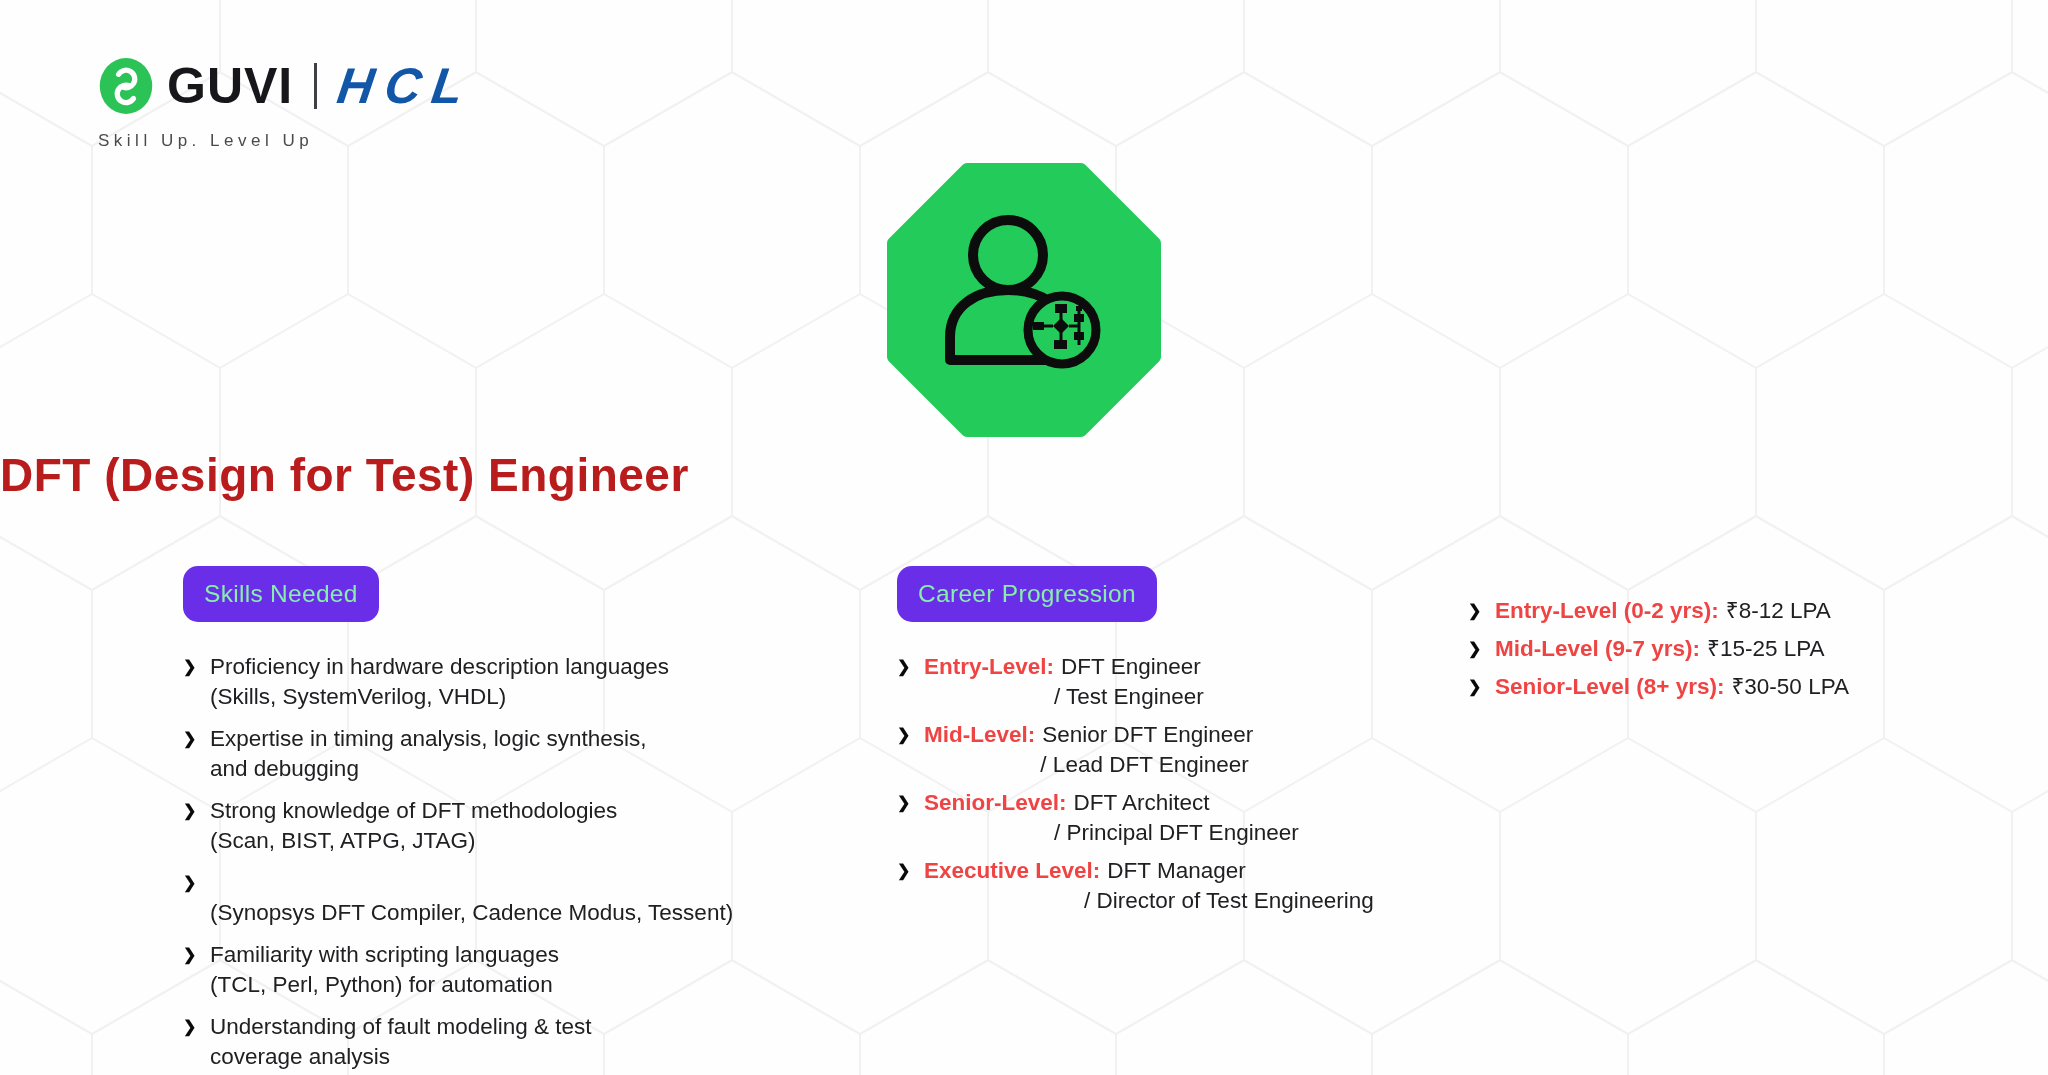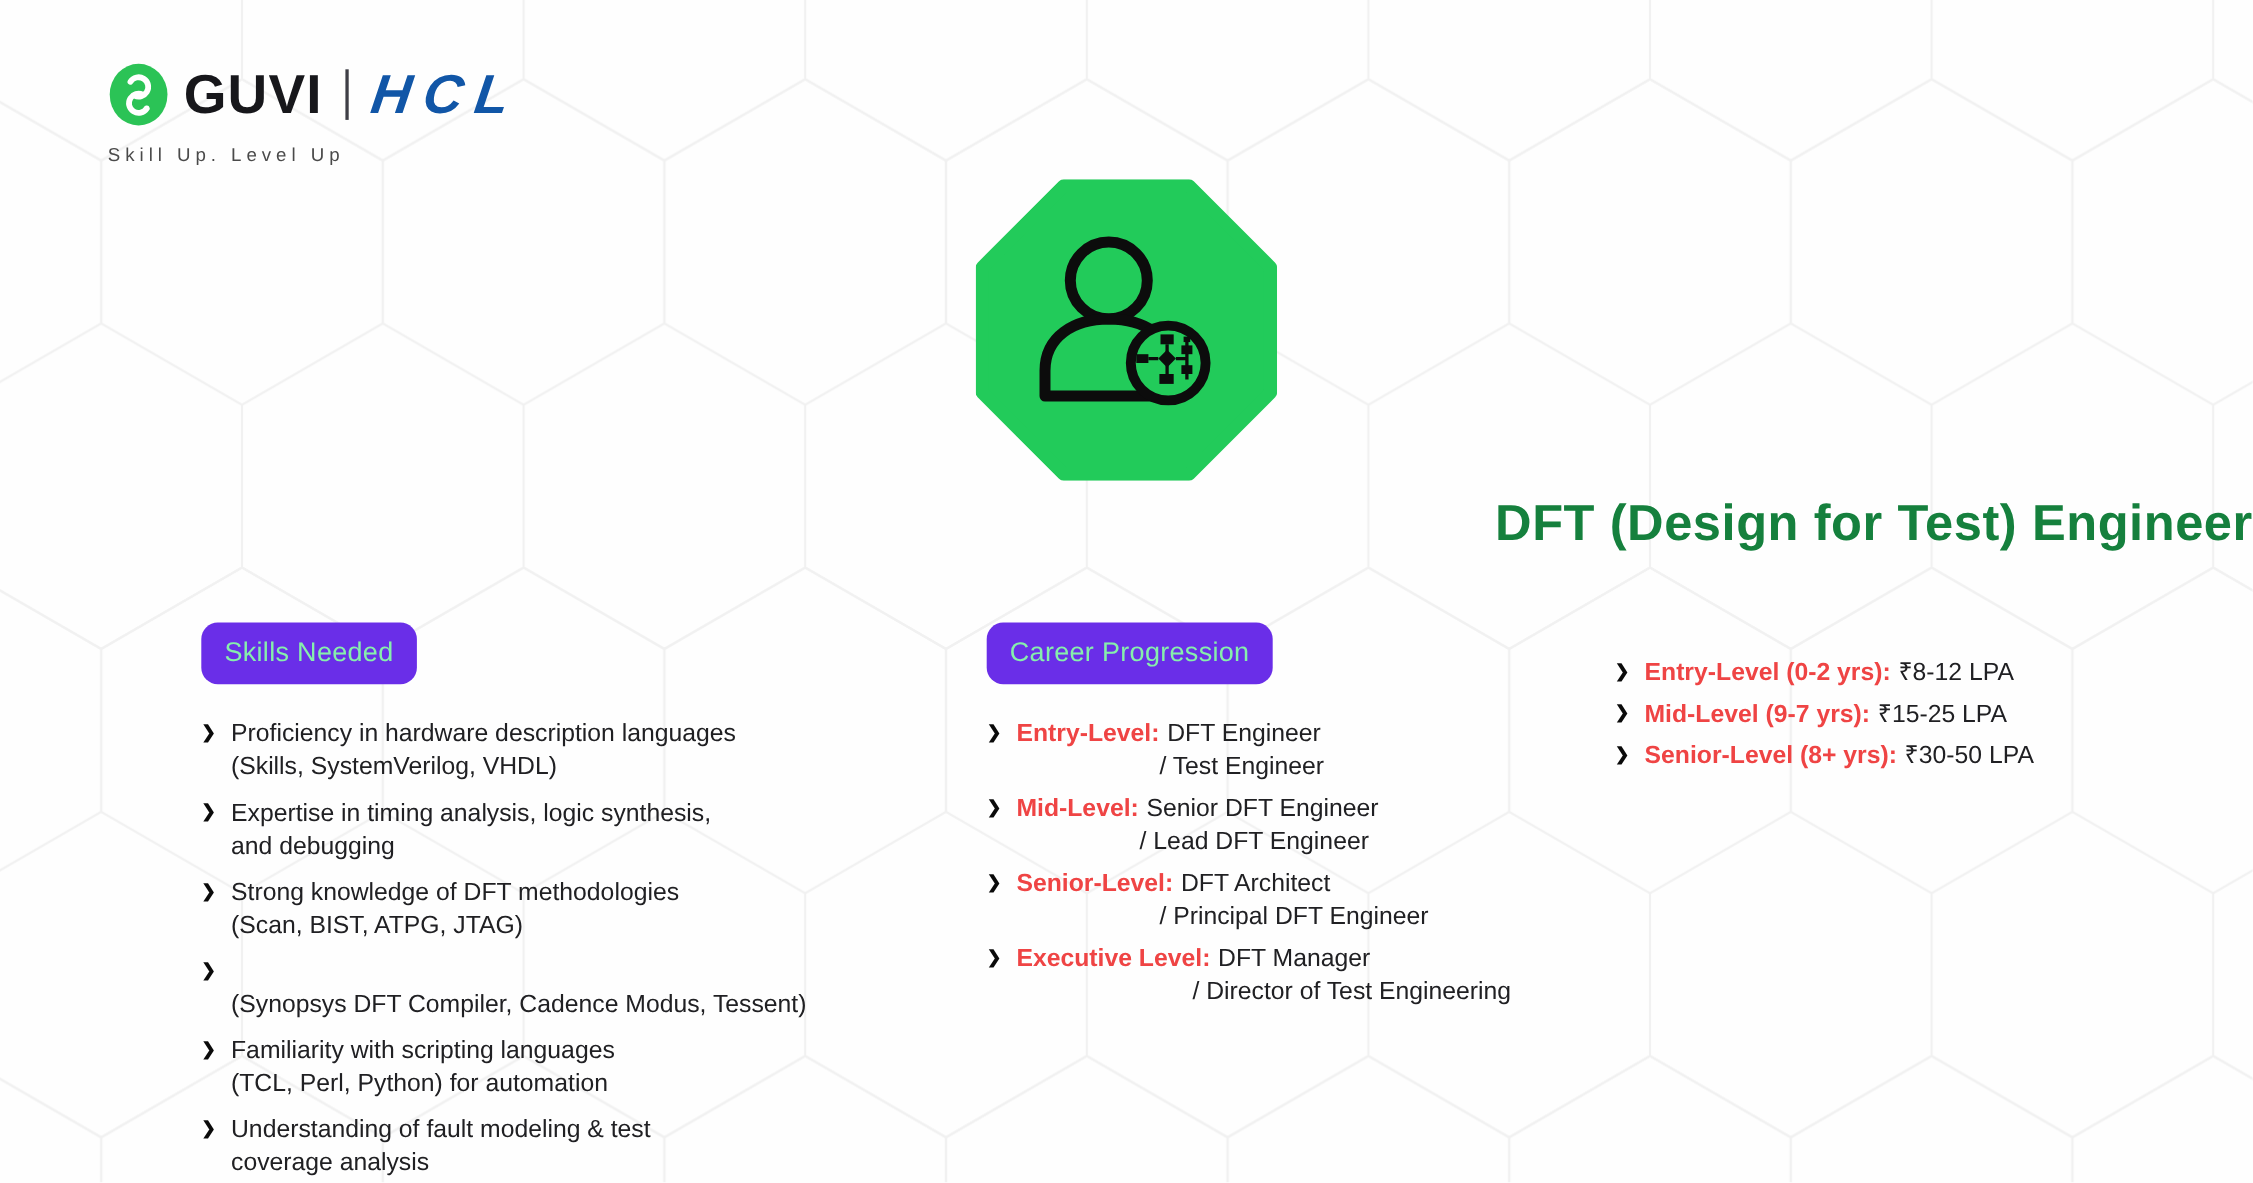--- a/index.html
+++ b/index.html
@@ -22,42 +22,42 @@
     color:var(--hcl-blue,#1156a7);letter-spacing:11px;
     transform:skewX(-8deg);display:inline-block;
   }
   .tagline{margin-top:15px;font-size:17px;font-weight:normal;letter-spacing:4.5px;color:var(--tagline-gray,#4a4a4a);}
 
   
   .hero-icon{position:absolute;left:887px;top:163px;z-index:1;}
   .octagon{fill:var(--octagon-green,#22cb5a);stroke:var(--octagon-green,#22cb5a);}
   .badge-circle{fill:var(--octagon-green,#22cb5a);}
   .page-title{
-    position:absolute;top:448px;left:0;width:100%;margin:0;text-align:right;
-    font-size:46px;font-weight:bold;letter-spacing:.5px;color:#15803d;z-index:2;
+    position:absolute;top:448px;left:0;width:100%;margin:0;text-align:left;
+    font-size:46px;font-weight:bold;letter-spacing:.5px;color:#b91c1c;z-index:2;
   }
 
   
   .col{position:absolute;top:566px;z-index:2;}
   .col-skills{left:183px;width:665px;}
   .col-career{left:897px;width:615px;}
   .col-salary{left:1468px;width:580px;}
   .badge{
     display:inline-block;background:var(--badge-purple,#6a2ee8);color:#86efac;
     font-size:24.5px;padding:14px 21px;border-radius:15px;letter-spacing:.3px;
   }
   .col ul{list-style:none;margin:30px 0 0 0;padding:0;}
   .col li{display:flex;align-items:flex-start;font-size:22.5px;line-height:30px;color:#202023;}
   .col-skills li{margin-bottom:12px;}
   .col-career li{margin-bottom:8px;}
   .col-salary li{margin-bottom:8px;}
   .bullet{flex:0 0 auto;width:16px;font-size:16px;font-weight:bold;line-height:30px;margin-right:11px;color:#0a0a0a;}
   .lbl{font-weight:bold;color:#ef4444;margin-right:7px;}
   .sub{padding-left:130px;}
-  .col-career li:nth-child(2) .sub{padding-left:112px;}
+  .col-career li:nth-child(2) .sub{padding-left:112px;text-align:center;}
   .col-career li:nth-child(4) .sub{padding-left:160px;}
 </style>
 </head>
 <body style="--badge-purple: #6a2ee8; --octagon-green: #22cb5a; --logo-green: #2bc356; --hcl-blue: #1156a7; --tagline-gray: #4a4a4a;">
 
 <svg class="bg-pattern" width="2048" height="1075" aria-hidden="true">
   <defs>
     <pattern id="hexes" width="256" height="444" patternUnits="userSpaceOnUse" patternTransform="translate(-36,-150)">
       <g fill="none" stroke="#f1f1f1" stroke-width="2">
         <path d="M128 0 L256 74 L256 222 L128 296 L0 222 L0 74 Z"></path>

